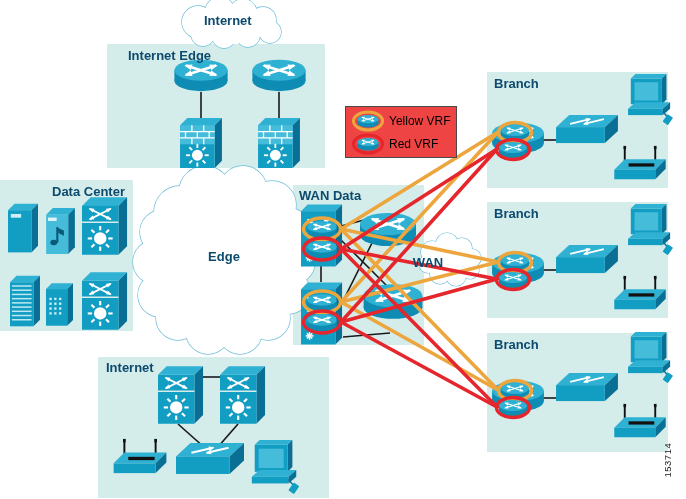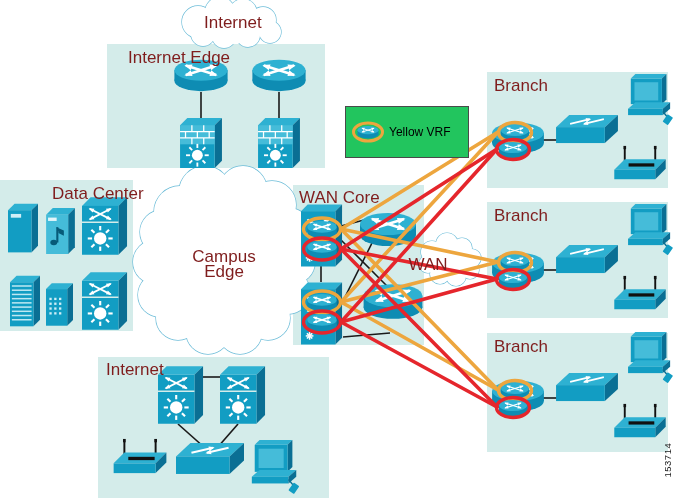--- a/index.html
+++ b/index.html
@@ -1,22 +1,22 @@
 <!DOCTYPE html>
 <html><head>
 <meta charset="utf-8">
 <style>
   html,body{margin:0;padding:0;background:#fff;}
   #stage{position:relative;width:686px;height:499px;background:#fff;overflow:hidden;
          font-family:"Liberation Sans",sans-serif;}
   .region{position:absolute;background:#d4ecea;}
   svg.layer{position:absolute;left:0;top:0;}
-  .lbl{position:absolute;font-weight:normal;font-size:17px;color:#7f1d1d;white-space:nowrap;}
+  .lbl{position:absolute;font-weight:bold;font-size:13px;color:#0c4a6e;white-space:nowrap;}
   .lbl.center{text-align:center;}
-  .legend{position:absolute;left:345px;top:106px;width:124px;height:52px;background:#22c55e;
+  .legend{position:absolute;left:345px;top:106px;width:112px;height:52px;background:#ef4444;
           border:1.5px solid #4a4a4a;box-sizing:border-box;display:flex;flex-direction:column;
           justify-content:center;gap:1px;padding:2px 5px;}
   .legend-row{display:flex;align-items:center;gap:4px;font-size:12px;color:#000;}
   .fignum{position:absolute;left:650px;top:455px;width:34px;text-align:center;
           transform:rotate(-90deg);font-size:9.5px;color:#222;letter-spacing:.5px;}
 </style>
 </head>
 <body>
 
 <div id="stage">
@@ -411,34 +411,40 @@
       <ellipse cx="515" cy="132.5" rx="16.5" ry="10" fill="none" stroke="#eda63e" stroke-width="3.4"></ellipse>
       <use href="#i-router" x="497" y="140" width="32" height="20"></use>
       <ellipse cx="513" cy="149.5" rx="16.5" ry="10" fill="none" stroke="#e5262c" stroke-width="3.4"></ellipse>
     </g>
   </svg>
 
   <div class="lbl" style="left:204px;top:13px;">Internet</div>
   <div class="lbl" style="left:128px;top:48px;">Internet Edge</div>
   <div class="lbl" style="left:6px;top:184px;padding-left:46px;">Data Center</div>
   <div class="lbl center" style="left:174px;top:249px;width:100px;line-height:15px;">
-    <div>Campus</div>
     <div>Edge</div>
   </div>
-  <div class="lbl" style="left:299px;top:188px;">WAN Core</div>
+  <div class="lbl" style="left:299px;top:188px;">WAN Data</div>
   <div class="lbl center" style="left:400px;top:255px;width:56px;">WAN</div>
   <div class="lbl" style="left:106px;top:360px;">Internet</div>
   <div class="lbl" style="left:494px;top:76px;">Branch</div>
   <div class="lbl" style="left:494px;top:206px;">Branch</div>
   <div class="lbl" style="left:494px;top:337px;">Branch</div>
 
   <div class="legend">
     <div class="legend-row">
       <svg width="34" height="22">
         <use href="#i-router" x="4" y="3.5" width="26" height="15"></use>
         <ellipse cx="17" cy="11" rx="14.5" ry="9" fill="none" stroke="#eda63e" stroke-width="3"></ellipse>
       </svg>
       <span>Yellow VRF</span>
     </div>
+    <div class="legend-row">
+      <svg width="34" height="22">
+        <use href="#i-router" x="4" y="3.5" width="26" height="15"></use>
+        <ellipse cx="17" cy="11" rx="14.5" ry="9" fill="none" stroke="#e5262c" stroke-width="3"></ellipse>
+      </svg>
+      <span>Red VRF</span>
+    </div>
   </div>
 
   <div class="fignum">153714</div>
 </div>
 
 </body></html>

